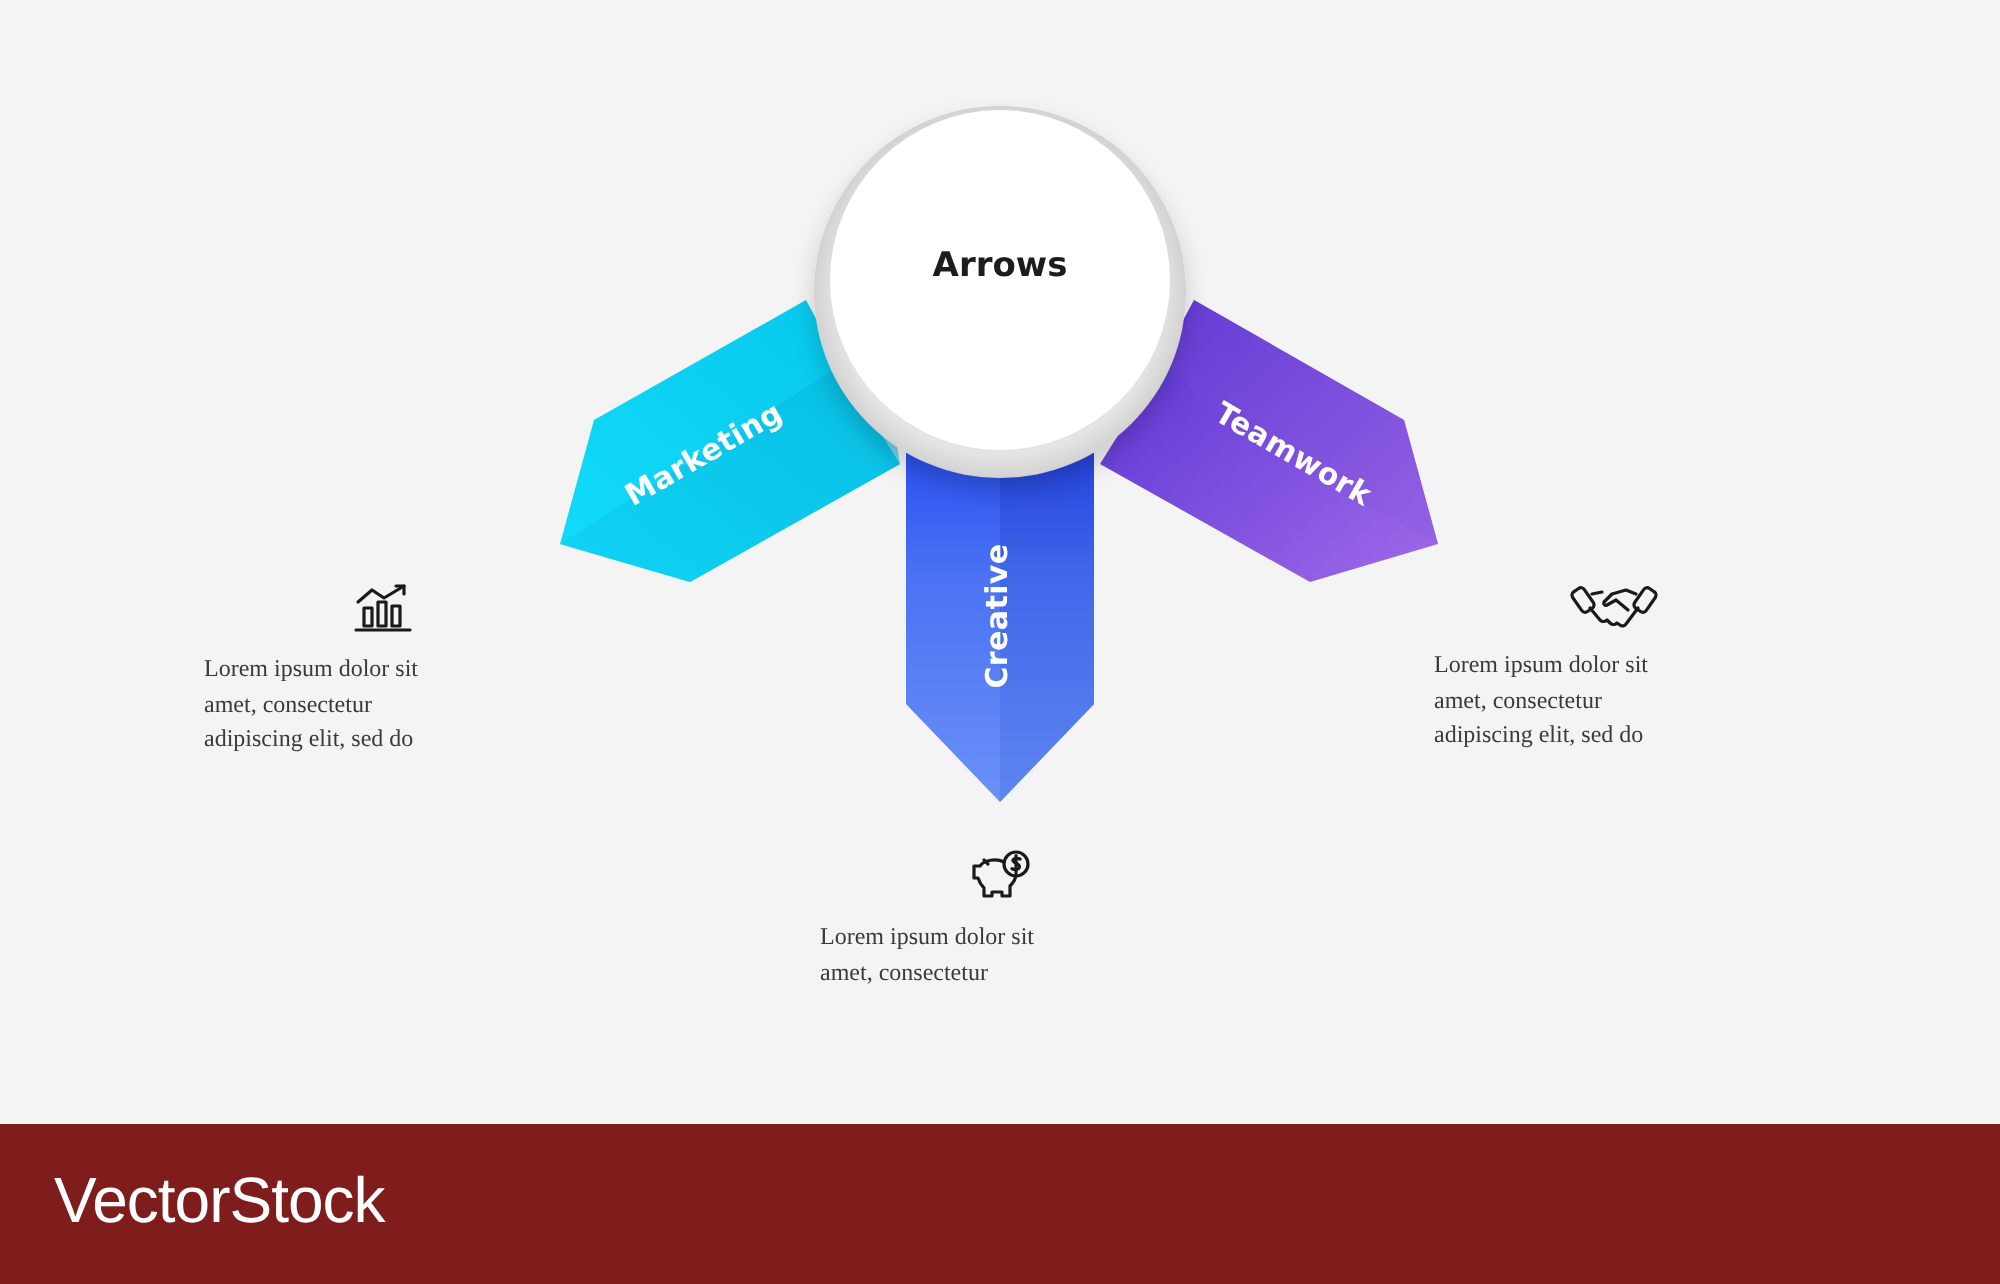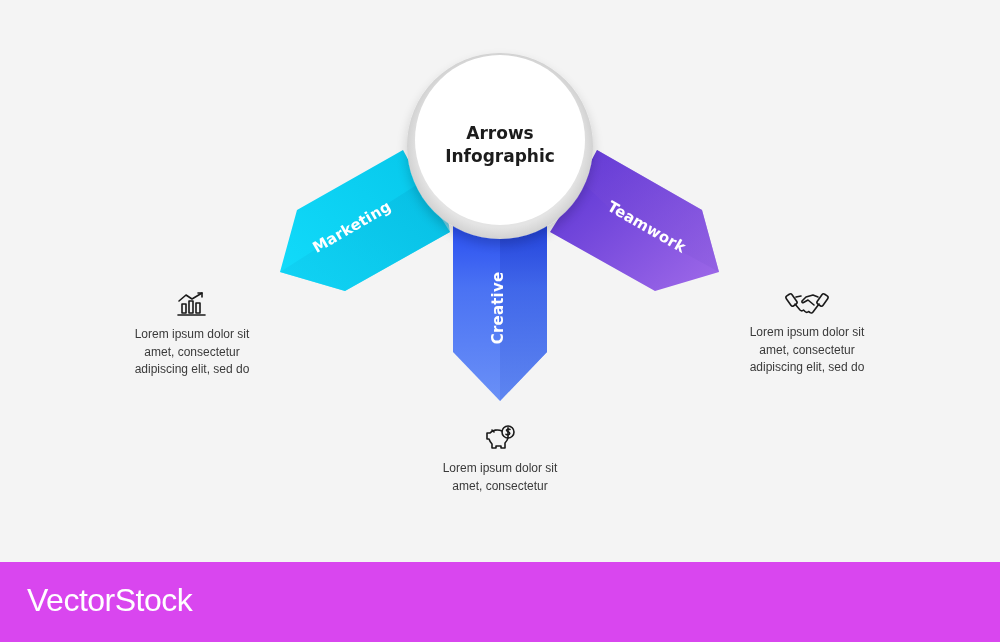--- a/index.html
+++ b/index.html
@@ -14,28 +14,28 @@
       position: absolute; color: #ffffff; font-weight: bold; font-size: 15px;
       font-family: "DejaVu Sans", sans-serif; white-space: nowrap;
       transform-origin: center center; letter-spacing: 0.2px;
     }
     .center-title {
       position: absolute; left: 414px; top: 122px; width: 172px; text-align: center;
       font-family: "DejaVu Sans", sans-serif; font-weight: bold; font-size: 17px;
       color: #1c1c1c; line-height: 23px;
     }
     .info {
-      position: absolute; width: 180px; text-align: center;
-      font-family: Liberation Sans, sans-serif; font-size: 12px; color: #3a3a3a;
+      position: absolute; width: 180px; 
+      font-family: Liberation Serif, serif; font-size: 12px; color: #3a3a3a;
       line-height: 17.5px;
     }
     .info .icon { display: block; margin: 0 auto 8px auto; width: 32px; height: 28px; }
     .info p { margin: 0; }
     .footer {
-      position: absolute; left: 0; top: 562px; width: 1000px; height: 80px; background: #d946ef;
+      position: absolute; left: 0; top: 562px; width: 1000px; height: 80px; background: #7f1d1d;
     }
     .brand {
       position: absolute; left: 27px; top: 20px; color: #ffffff;
       font-family: "Liberation Sans", sans-serif; font-size: 32px; letter-spacing: -0.5px;
     }
     .footer-url {
       position: absolute; right: 28px; top: 29px; color: #ffffff;
       font-family: "Liberation Sans", sans-serif; font-size: 22px; letter-spacing: -0.2px;
     }
   </style>
@@ -109,21 +109,20 @@
       <circle cx="500" cy="140" r="85" fill="#ffffff"></circle>
     </g>
   </svg>
 
   <span class="arrow-label" style="left:308px; top:218px; transform: rotate(-30deg);">Marketing</span>
   <span class="arrow-label" style="left:603px; top:218px; transform: rotate(30deg);">Teamwork</span>
   <span class="arrow-label" style="left:462px; top:299px; transform: rotate(-90deg);">Creative</span>
 
   <div class="center-title">
     <div>Arrows</div>
-    <div>Infographic</div>
   </div>
 
   <div class="info" style="left:102px; top:290px;">
     <svg class="icon" viewBox="0 0 32 28">
       <g fill="none" stroke="#1a1a1a" stroke-width="1.6" stroke-linejoin="round" stroke-linecap="round">
         <path d="M3 11 L10 5 L16 9 L26 3"></path>
         <path d="M22 3 L26 3 L26 7"></path>
         <rect x="6" y="14" width="4" height="9"></rect>
         <rect x="13" y="11" width="4" height="12"></rect>
         <rect x="20" y="13" width="4" height="10"></rect>

